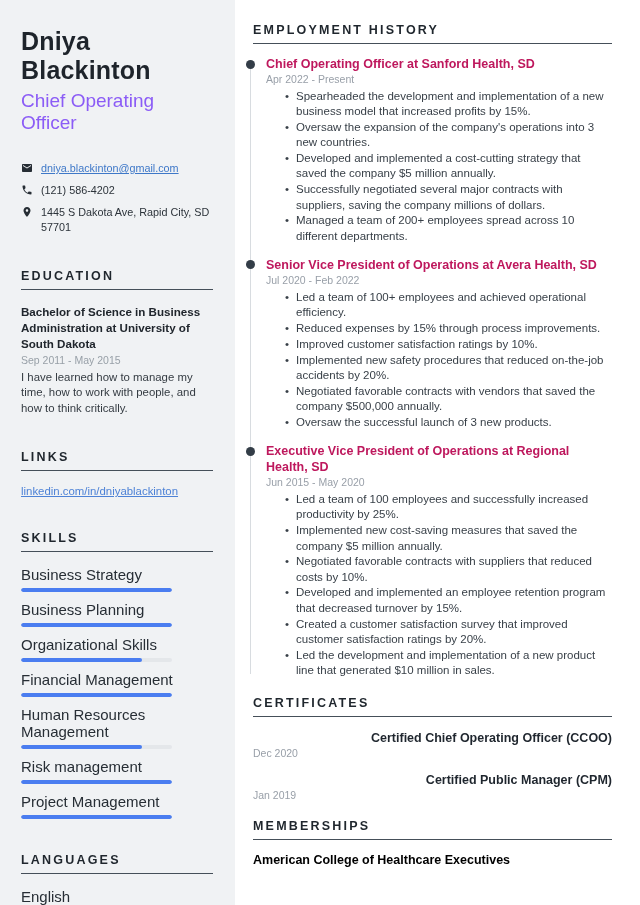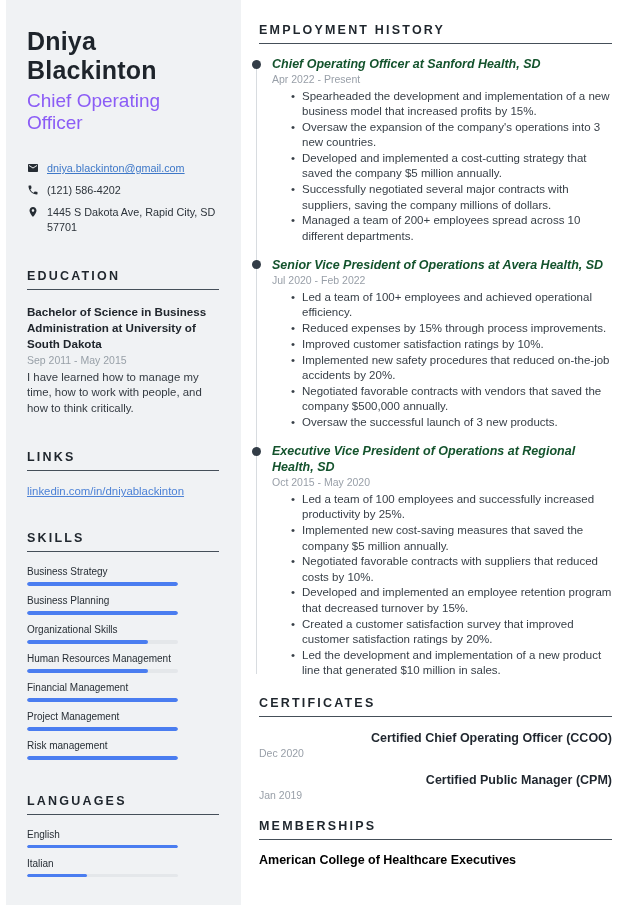--- a/index.html
+++ b/index.html
@@ -1,18 +1,18 @@
 <!DOCTYPE html>
 <html><head>
 <meta charset="utf-8">
 <style>
   * { margin:0; padding:0; box-sizing:border-box; }
   html,body { background:#ffffff; }
   body { width:640px; height:905px; font-family:"Liberation Sans", sans-serif; overflow:hidden; }
-  .page { display:flex; width:640px; height:905px;padding-left:6px; }
+  .page { display:flex; width:640px; height:905px; }
 
   
   .sidebar { width:235px; flex:0 0 235px; background:#f0f2f4; padding:27px 22px 20px 21px; }
   .person-name { font-size:25px; font-weight:700; color:#1e242b; line-height:1.14; letter-spacing:.2px; }
   .person-title { font-size:19px; color:#8b5cf6; margin-top:6px; }
 
   .contact { margin-top:27px; }
   .contact-row { display:flex; align-items:flex-start; gap:8px; font-size:10.8px; color:#2c333a; line-height:15px; margin-bottom:5px; }
   .contact-row .cicon { flex:0 0 12px; margin-top:1px; }
   a.link { color:#4d82d6; text-decoration:underline; }
@@ -22,32 +22,32 @@
            text-transform:uppercase; border-bottom:1.5px solid #454f59; padding-bottom:6px; }
   .sidebar .sec-h { margin-top:34px; margin-bottom:14px; }
 
   .edu-degree { font-size:11.6px; font-weight:700; color:#20262d; line-height:16px; }
   .edu-date { font-size:10.5px; color:#98a0a8; margin-top:2px; }
   .edu-desc { font-size:11.4px; color:#343b42; line-height:15.4px; margin-top:4px; }
 
   .links-list { font-size:11.4px; margin-top:2px; }
 
   .skill-item { margin-bottom:9.5px; }
-  .skill-label { font-size:10px; color:#272e35; margin-bottom:5px; }
+  .skill-label { font-size:15px; color:#272e35; margin-bottom:5px; }
   .bar-track { width:151px; height:3.5px; background:#e4e7ea; border-radius:2px; overflow:hidden; }
   .bar-fill { height:100%; background:#4a7df0; border-radius:2px; }
 
   
   .main { flex:1; background:#ffffff; padding:23px 28px 20px 18px; }
   .jobs { position:relative; margin-left:13px; margin-top:12px; }
   .timeline-line { position:absolute; left:-16.5px; top:5px; bottom:4px; width:1.5px; background:#d8dce0; }
   .job { position:relative; margin-bottom:13px; }
   .job:last-child { margin-bottom:0; }
   .timeline-dot { position:absolute; left:-20.5px; top:3.5px; width:9px; height:9px; border-radius:50%; background:#333d47; }
-  .job-title { font-size:12.5px; font-weight:700; color:#14532d; line-height:16px;font-style:italic; }
+  .job-title { font-size:12.5px; font-weight:700; color:#be185d; line-height:16px; }
   .job-date { font-size:10.5px; color:#989fa8; margin:1px 0 4px; }
   .bullets { list-style:none; padding-left:19px; font-size:11.5px; color:#373f47; line-height:15.3px; }
   .bullet-item { position:relative; padding-left:11px; margin-bottom:.5px; }
   .bullet-item::before { content:"\2022"; position:absolute; left:0; top:0; color:#373f47; }
 
   .main-section { margin-top:18px; }
   .cert-item { margin-top:14px; }
   .cert-name { font-size:12.5px; font-weight:700; color:#1f262e;text-align:right; }
   .cert-date { font-size:10.5px; color:#989fa8; margin-top:2px; }
   .mem-item { font-size:12.5px; font-weight:700; color:#000000; margin-top:13px; }
@@ -114,39 +114,39 @@
             <div class="bar-fill" style="width: 100%;"></div>
           </div>
         </div>
         <div class="skill-item">
           <div class="skill-label">Organizational Skills</div>
           <div class="bar-track">
             <div class="bar-fill" style="width: 80%;"></div>
           </div>
         </div>
         <div class="skill-item">
+          <div class="skill-label">Financial Management</div>
+          <div class="bar-track">
+            <div class="bar-fill" style="width: 100%;"></div>
+          </div>
+        </div>
+        <div class="skill-item">
           <div class="skill-label">Human Resources Management</div>
           <div class="bar-track">
             <div class="bar-fill" style="width: 80%;"></div>
           </div>
         </div>
         <div class="skill-item">
-          <div class="skill-label">Financial Management</div>
+          <div class="skill-label">Risk management</div>
           <div class="bar-track">
             <div class="bar-fill" style="width: 100%;"></div>
           </div>
         </div>
         <div class="skill-item">
           <div class="skill-label">Project Management</div>
-          <div class="bar-track">
-            <div class="bar-fill" style="width: 100%;"></div>
-          </div>
-        </div>
-        <div class="skill-item">
-          <div class="skill-label">Risk management</div>
           <div class="bar-track">
             <div class="bar-fill" style="width: 100%;"></div>
           </div>
         </div>
       </div>
 
     <h2 class="sec-h">LANGUAGES</h2>
     <div id="languages-list">
         <div class="skill-item">
           <div class="skill-label">English</div>
@@ -189,21 +189,21 @@
             <li class="bullet-item">Reduced expenses by 15% through process improvements.</li>
             <li class="bullet-item">Improved customer satisfaction ratings by 10%.</li>
             <li class="bullet-item">Implemented new safety procedures that reduced on-the-job accidents by 20%.</li>
             <li class="bullet-item">Negotiated favorable contracts with vendors that saved the company $500,000 annually.</li>
             <li class="bullet-item">Oversaw the successful launch of 3 new products.</li>
           </ul>
         </div>
         <div class="job">
           <span class="timeline-dot"></span>
           <div class="job-title">Executive Vice President of Operations at Regional Health, SD</div>
-          <div class="job-date">Oct 2015 - May 2020</div>
+          <div class="job-date">Jun 2015 - May 2020</div>
           <ul class="bullets">
             <li class="bullet-item">Led a team of 100 employees and successfully increased productivity by 25%.</li>
             <li class="bullet-item">Implemented new cost-saving measures that saved the company $5 million annually.</li>
             <li class="bullet-item">Negotiated favorable contracts with suppliers that reduced costs by 10%.</li>
             <li class="bullet-item">Developed and implemented an employee retention program that decreased turnover by 15%.</li>
             <li class="bullet-item">Created a customer satisfaction survey that improved customer satisfaction ratings by 20%.</li>
             <li class="bullet-item">Led the development and implementation of a new product line that generated $10 million in sales.</li>
           </ul>
         </div>
       </div>

